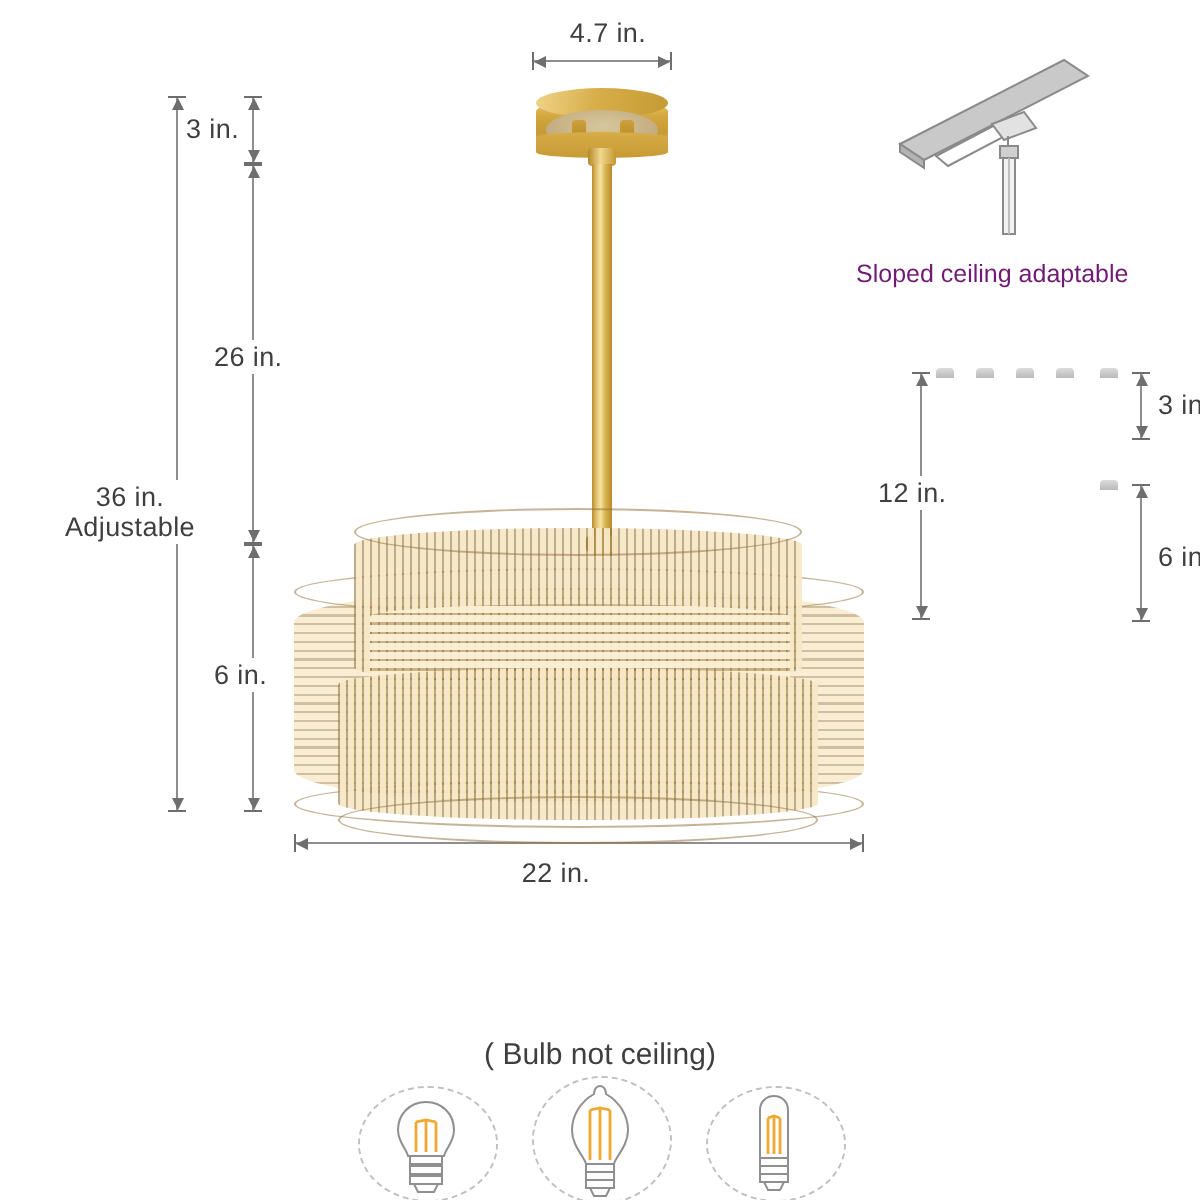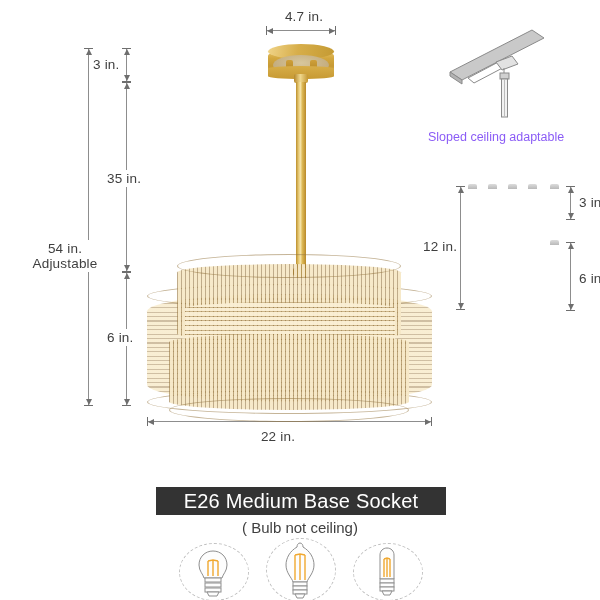--- a/index.html
+++ b/index.html
@@ -109,21 +109,21 @@
         rgba(160,128,74,.5) 0px, rgba(160,128,74,.5) 1.1px,
         rgba(250,239,212,.95) 1.1px, rgba(250,239,212,.95) 4.6px);
   }
   .rim{
     position:absolute;border-radius:50%;
     border:1px solid rgba(150,118,66,.55);
   }
 
   
   .slope-label{
-    position:absolute;font-size:12.5px;color:#8b5cf6;white-space:nowrap;
+    position:absolute;font-size:12.5px;color:#701a75;white-space:nowrap;
   }
 
   
   .rod{
     position:absolute;
     background:linear-gradient(90deg,#c9a košík 0%,#e8cf8c 30%,#f6e9bf 50%,#dcbe6b 72%,#c3a043 100%);
     border-radius:1px;
   }
   .rod-tip{
     position:absolute;
@@ -164,41 +164,41 @@
   <div class="dimtext ctr" style="left:266px;top:8px;width:70px;">4.7 in.</div>
 
   <div class="vrule" style="left:84px;top:48px;height:358px;">
     <div class="line"></div>
       <div class="cap t"></div>
       <div class="cap b"></div>
     <div class="arw up"></div>
       <div class="arw dn"></div>
   </div>
   <div class="dimtext ctr" style="left:22px;top:240px;width:80px;">
-    <span>54 in.</span><br>
+    <span>36 in.</span><br>
     <span>Adjustable</span>
   </div>
 
   <div class="vrule" style="left:122px;top:48px;height:34px;">
     <div class="line"></div>
       <div class="cap t"></div>
       <div class="cap b"></div>
     <div class="arw up"></div>
       <div class="arw dn"></div>
   </div>
   <div class="dimtext" style="left:90px;top:56px;">3 in.</div>
 
   <div class="vrule" style="left:122px;top:82px;height:190px;">
     <div class="line"></div>
       <div class="cap t"></div>
       <div class="cap b"></div>
     <div class="arw up"></div>
       <div class="arw dn"></div>
   </div>
-  <div class="dimtext" style="left:104px;top:170px;">35 in.</div>
+  <div class="dimtext" style="left:104px;top:170px;">26 in.</div>
 
   <div class="vrule" style="left:122px;top:272px;height:134px;">
     <div class="line"></div>
       <div class="cap t"></div>
       <div class="cap b"></div>
     <div class="arw up"></div>
       <div class="arw dn"></div>
   </div>
   <div class="dimtext" style="left:104px;top:329px;">6 in.</div>
 
@@ -262,21 +262,21 @@
 
   <div class="abs" style="left:420px;top:165px;width:180px;height:160px;">
 
     <div class="vrule" style="left:36px;top:21px;height:124px;">
       <div class="line"></div>
         <div class="cap t"></div>
         <div class="cap b"></div>
       <div class="arw up"></div>
         <div class="arw dn"></div>
     </div>
-    <div class="dimtext" style="left:0px;top:73px;">12 in.</div>
+    <div class="dimtext" style="left:16px;top:73px;">12 in.</div>
 
     <div class="rod-tip" style="left:48px;top:19px;width:9px;height:5px;"></div>
     <div class="rod" style="left:48px;top:22px;width:9px;height:124px;"></div>
 
     <div class="rod-tip" style="left:68px;top:19px;width:9px;height:5px;"></div>
     <div class="rod" style="left:68px;top:22px;width:9px;height:124px;"></div>
 
     <div class="rod-tip" style="left:88px;top:19px;width:9px;height:5px;"></div>
     <div class="rod" style="left:88px;top:22px;width:9px;height:124px;"></div>
 
@@ -299,23 +299,20 @@
     <div class="vrule" style="left:146px;top:77px;height:69px;">
       <div class="line"></div>
         <div class="cap t"></div>
         <div class="cap b"></div>
       <div class="arw up"></div>
         <div class="arw dn"></div>
     </div>
     <div class="dimtext" style="left:156px;top:105px;">6 in.</div>
   </div>
 
-  <div class="banner" style="left:156px;top:487px;width:290px;height:28px;">
-    <span>E26 Medium Base Socket</span>
-  </div>
   <div class="subnote" style="left:0px;top:519px;">( Bulb not ceiling)</div>
 
   <div class="bulb-cell" style="left:175px;top:543px;width:76px;height:57px;">
     <div class="dashcircle" style="left:4px;top:0px;width:68px;height:56px;"></div>
     <svg width="76" height="57" viewBox="0 0 76 57">
       <g stroke="#8f8f8f" stroke-width="1" fill="#fdfdfd">
         <path d="M38,8 C46,8 52,14 52,22 C52,28 48,31 47,35 L29,35 C28,31 24,28 24,22 C24,14 30,8 38,8 Z"></path>
         <rect x="30" y="35" width="16" height="4"></rect>
         <rect x="30" y="40" width="16" height="4"></rect>
         <rect x="30" y="45" width="16" height="4"></rect>

